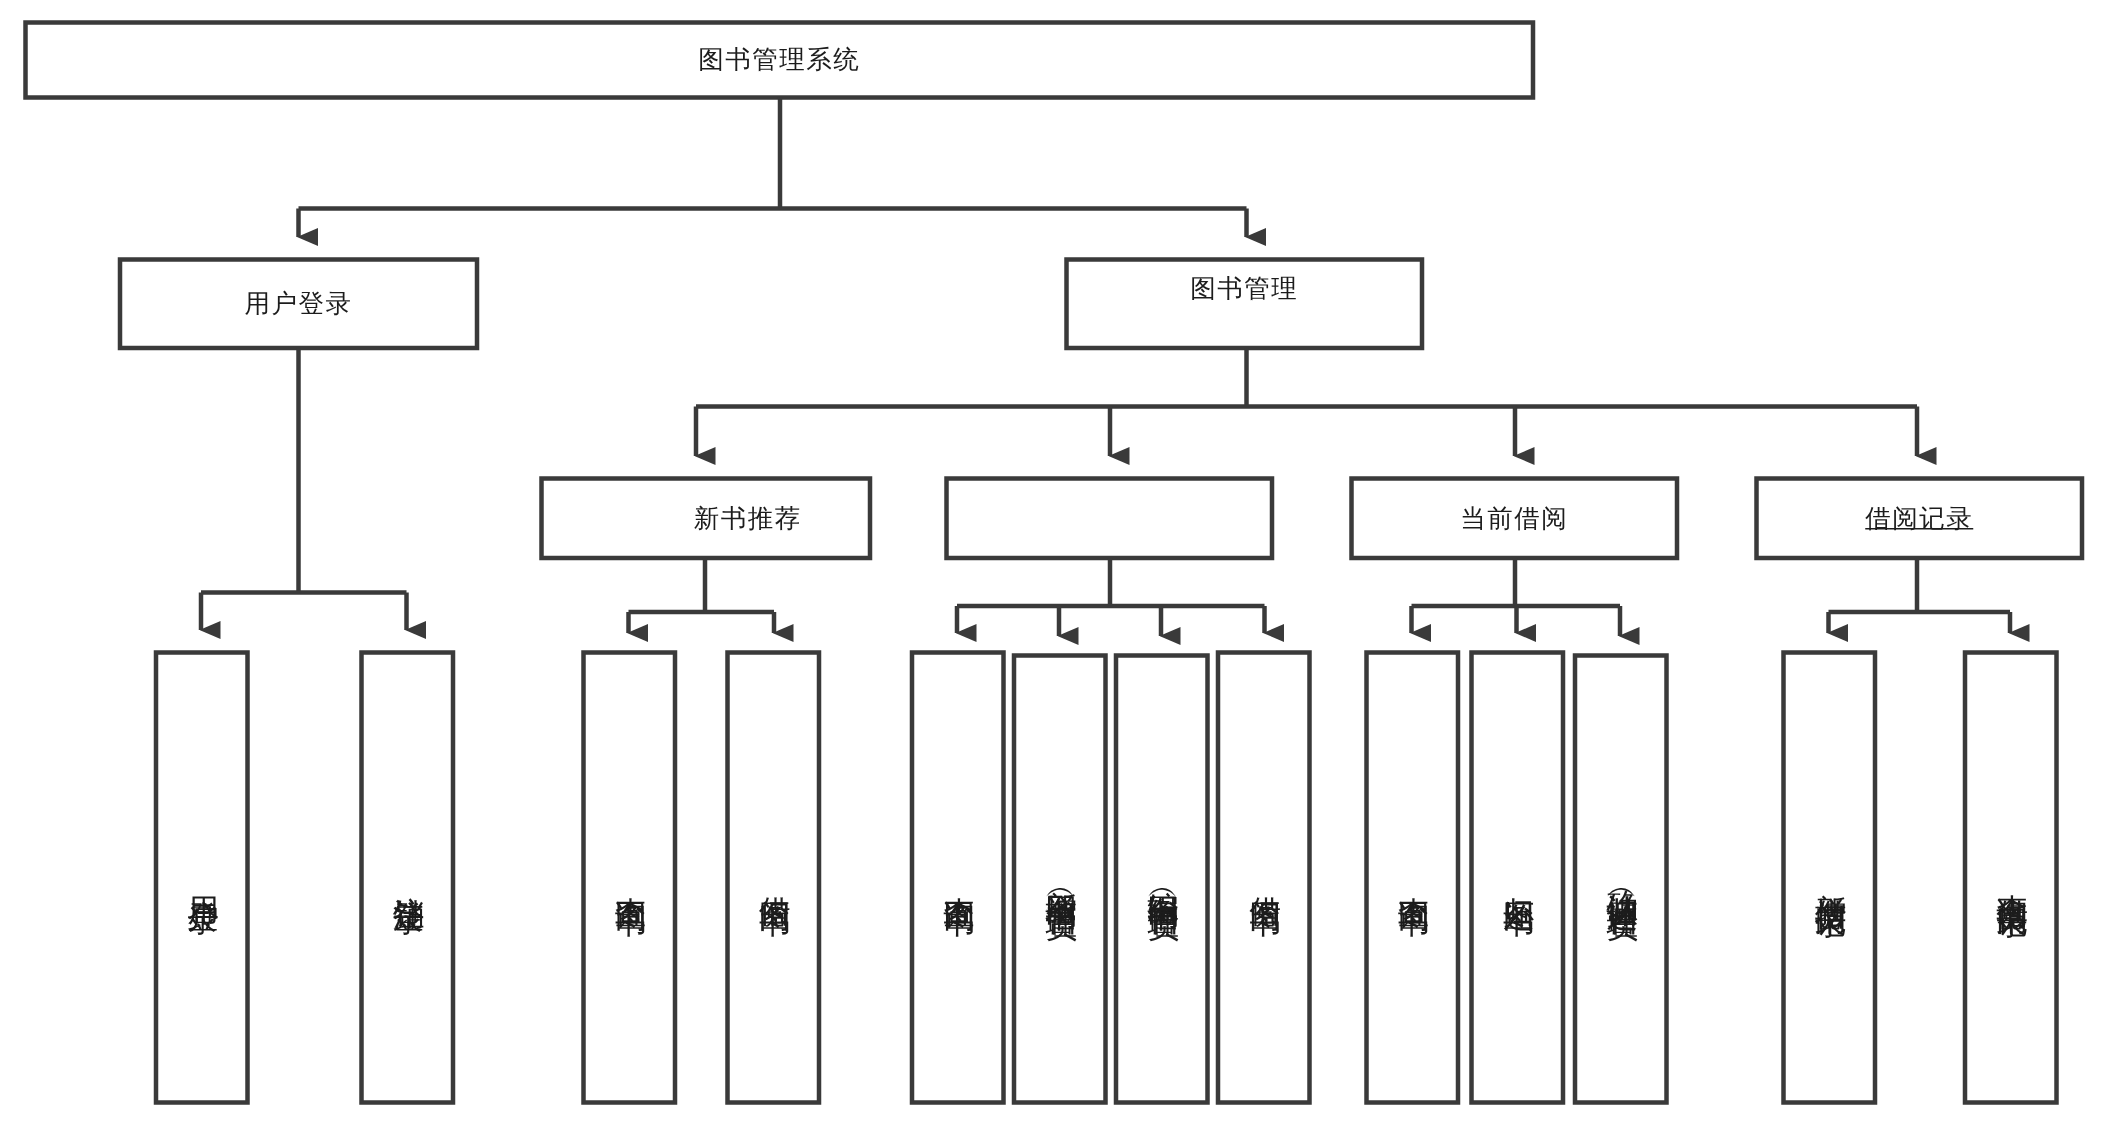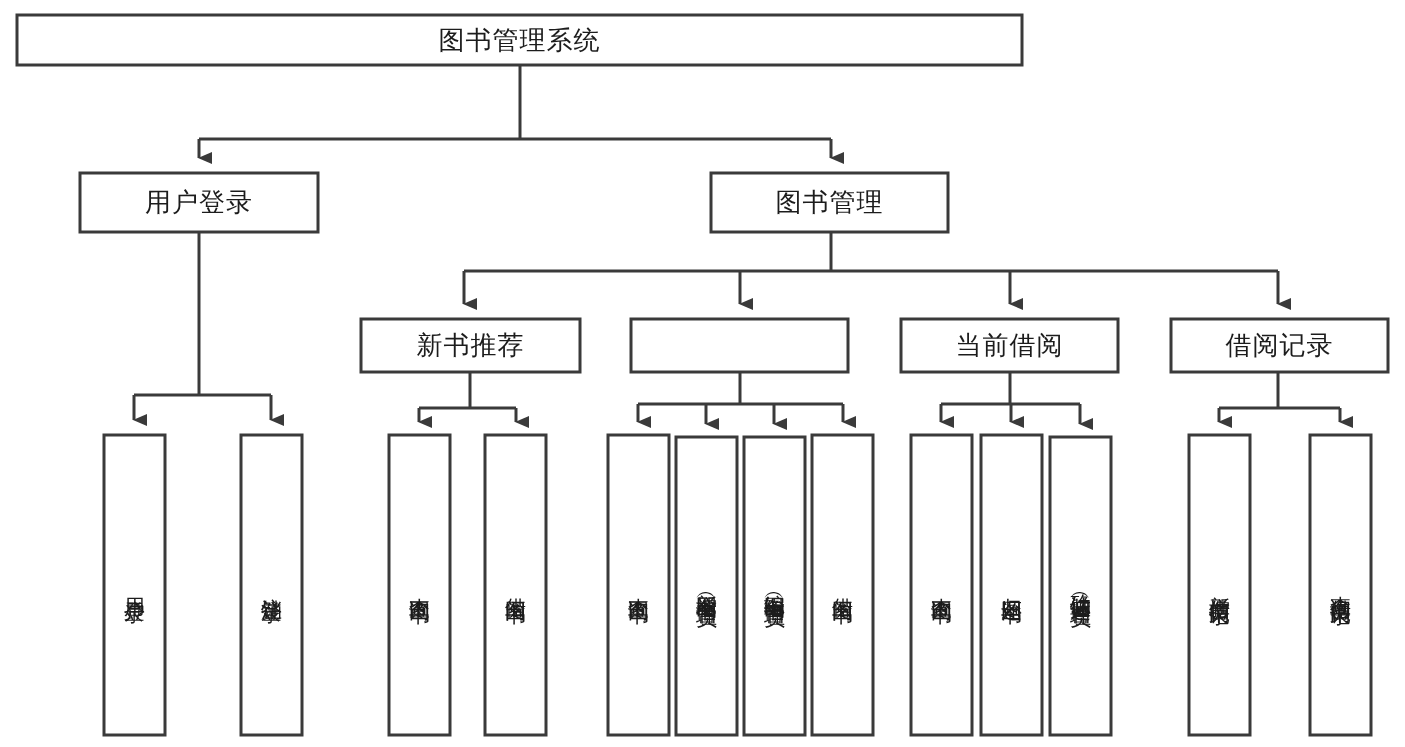--- a/index.html
+++ b/index.html
@@ -38,21 +38,21 @@
   }
   .arrow-head {
     fill: #3a3a3a;
   }
   .node-label-h {
     position: absolute;
     display: flex;
     align-items: center;
     justify-content: center;
     color: #1c1c1c;
-    font-size: 26px;
+    font-size: 17px;
     line-height: 1.25;
     letter-spacing: 1px;
     white-space: nowrap;
     pointer-events: none;
   }
   .node-label-v {
     position: absolute;
     display: flex;
     align-items: center;
     justify-content: center;
@@ -152,25 +152,25 @@
 
     <path class="connector" d="M 1278 372 L 1278 408"></path>
     <path class="connector" d="M 1219 408 L 1340 408"></path>
     <path class="connector" d="M 1219 408 L 1219 422" marker-end="url(#arrow)"></path>
     <path class="connector" d="M 1340 408 L 1340 422" marker-end="url(#arrow)"></path>
   </svg>
 
   <div class="node-label-h" style="left:17px; top:15px; width:1005px; height:50px;">图书管理系统</div>
 
   <div class="node-label-h" style="left:80px; top:173px; width:238px; height:59px;">用户登录</div>
-  <div class="node-label-h" style="left:711px; top:173px; width:237px; height:59px;border-radius:28px;">图书管理</div>
+  <div class="node-label-h" style="left:711px; top:163px; width:237px; height:59px;border-radius:28px;">图书管理</div>
 
-  <div class="node-label-h" style="left:361px; top:319px; width:219px; height:53px;">新书推荐</div>
+  <div class="node-label-h" style="left:361px; top:319px; width:219px; height:53px;padding-left:28px;">新书推荐</div>
   <div class="node-label-h" style="left:901px; top:319px; width:217px; height:53px;">当前借阅</div>
-  <div class="node-label-h" style="left:1171px; top:319px; width:217px; height:53px;">借阅记录</div>
+  <div class="node-label-h" style="left:1171px; top:319px; width:217px; height:53px;text-decoration:underline;">借阅记录</div>
 
   <div class="node-label-v" style="left:104px; top:435px; width:61px; height:300px;">用户登录</div>
   <div class="node-label-v" style="left:241px; top:435px; width:61px; height:300px;">注销登录</div>
 
   <div class="node-label-v" style="left:389px; top:435px; width:61px; height:300px;">查询图书</div>
   <div class="node-label-v" style="left:485px; top:435px; width:61px; height:300px;">借阅图书</div>
 
   <div class="node-label-v" style="left:608px; top:435px; width:61px; height:300px;">查询图书</div>
   <div class="node-label-v" style="left:676px; top:437px; width:61px; height:298px;">新增图书（管理员）</div>
   <div class="node-label-v" style="left:744px; top:437px; width:61px; height:298px;">编辑图书（管理员）</div>

